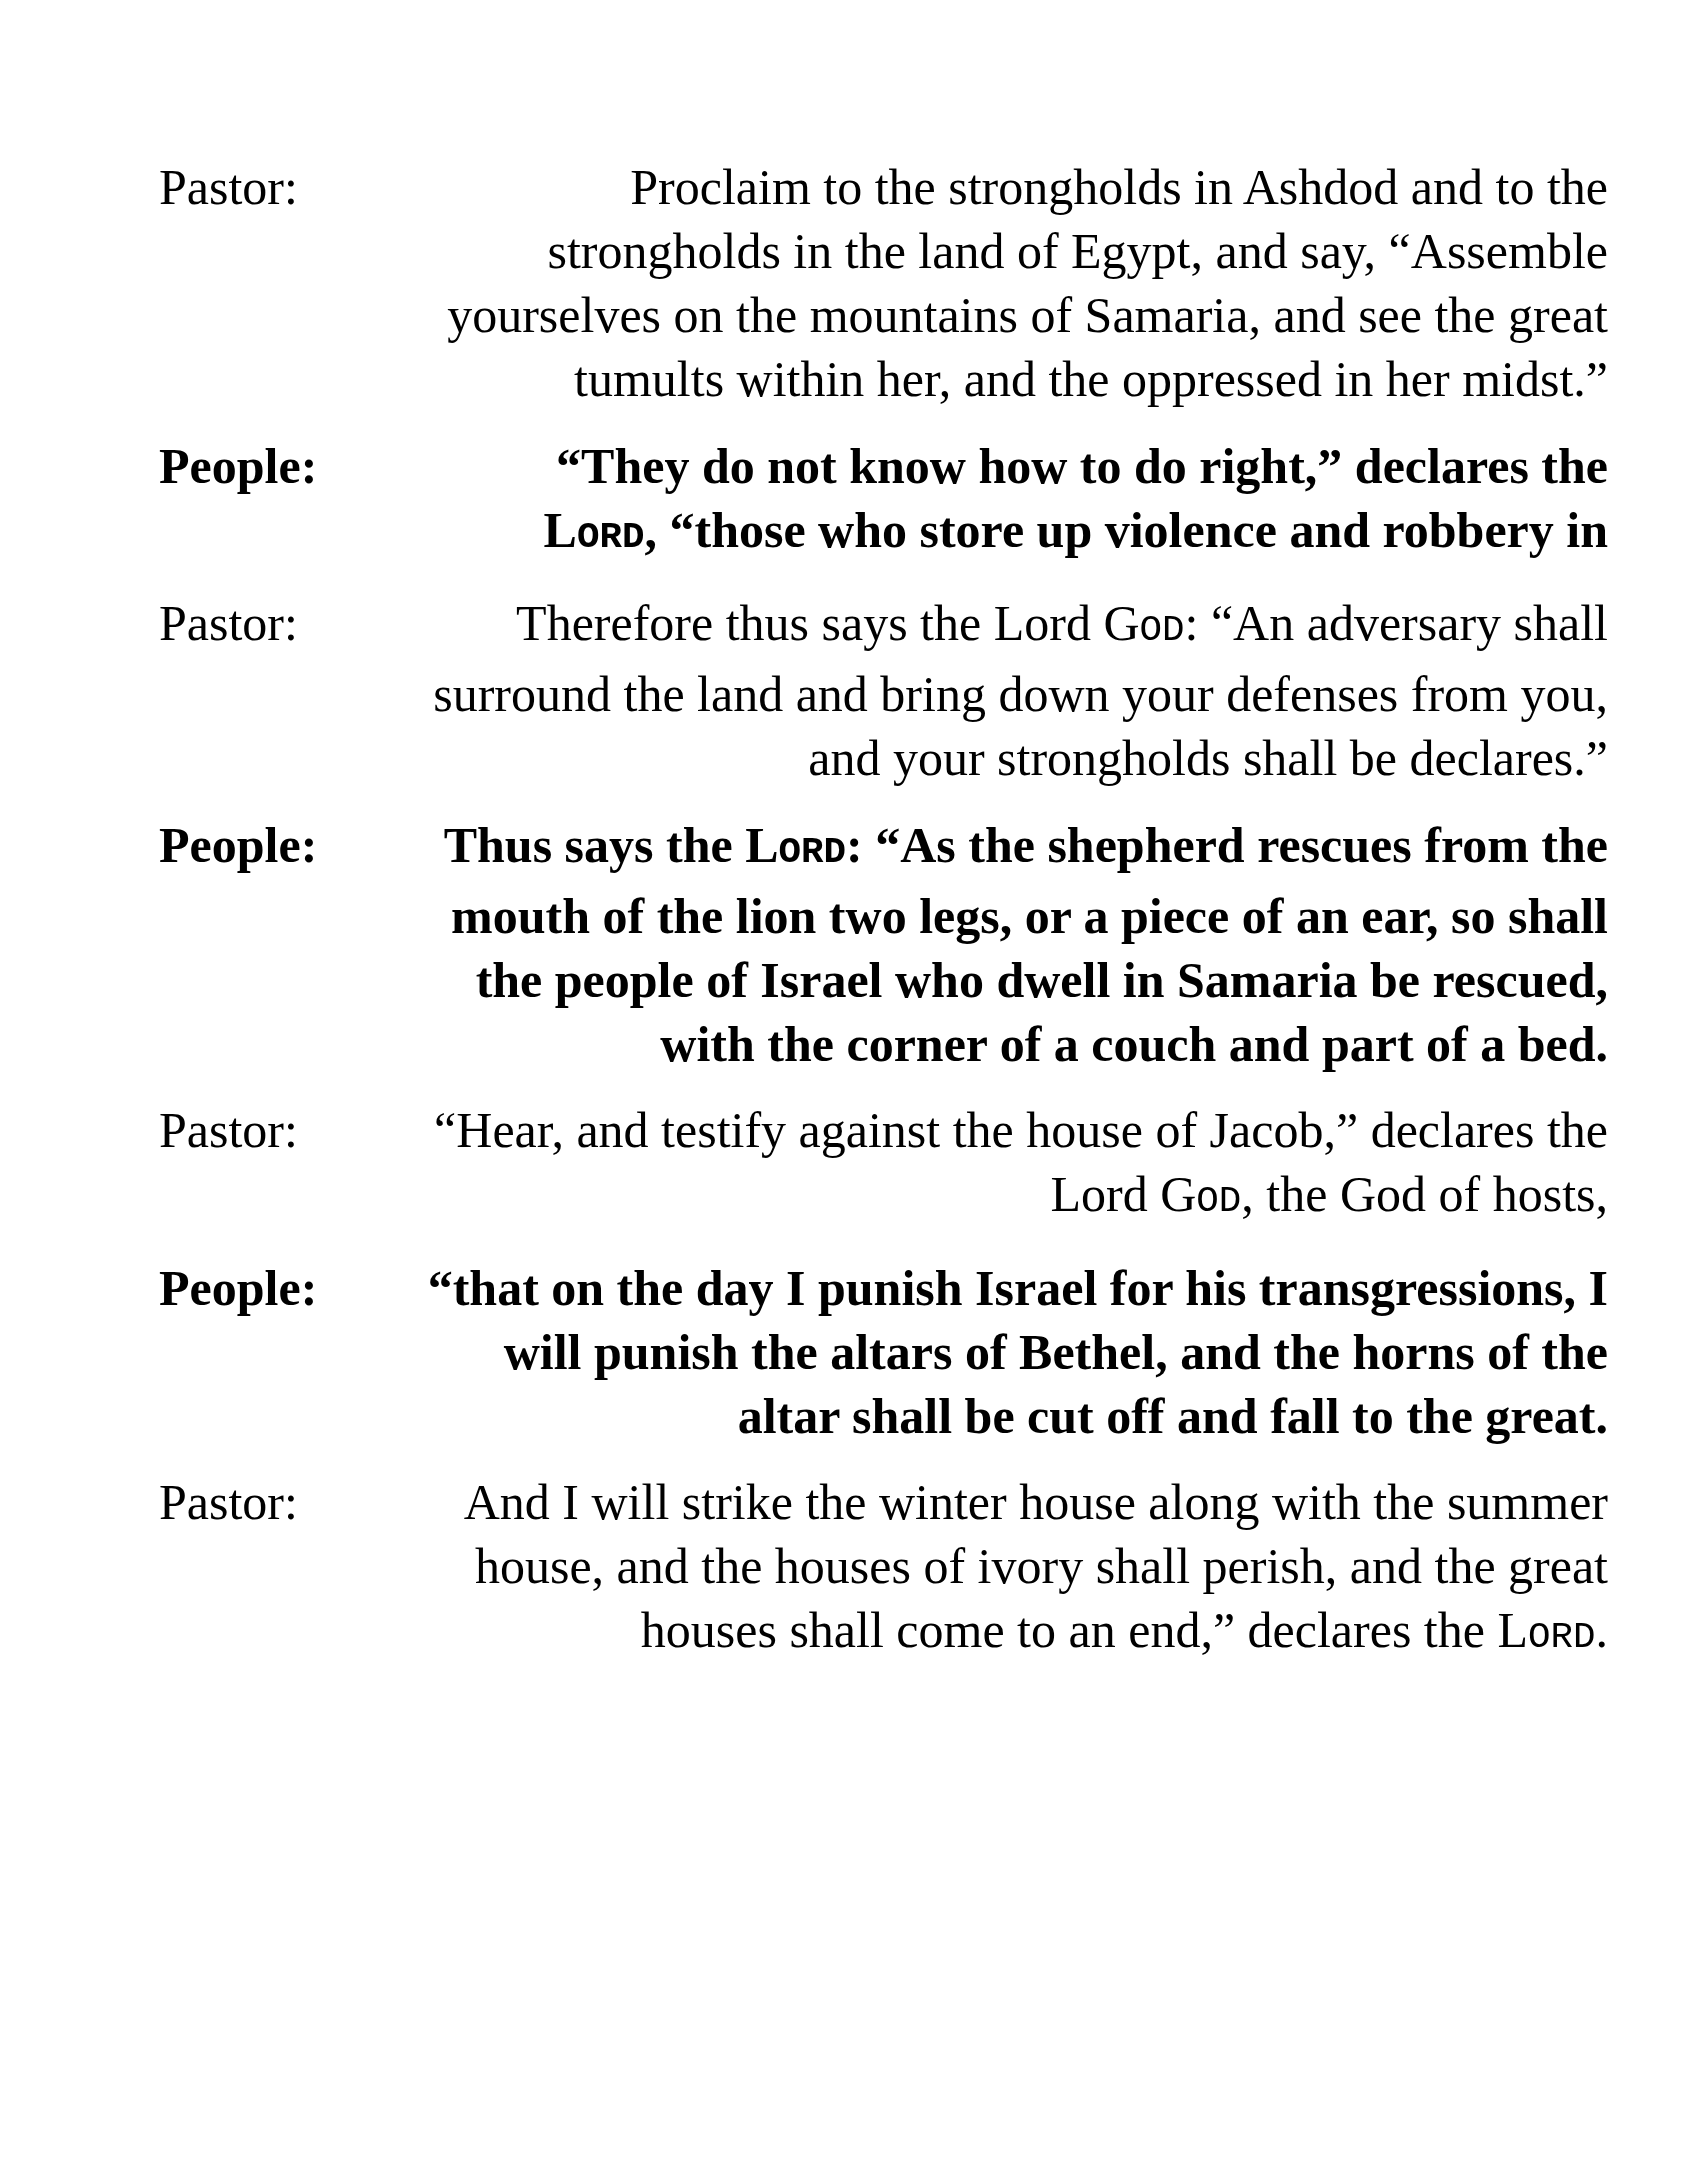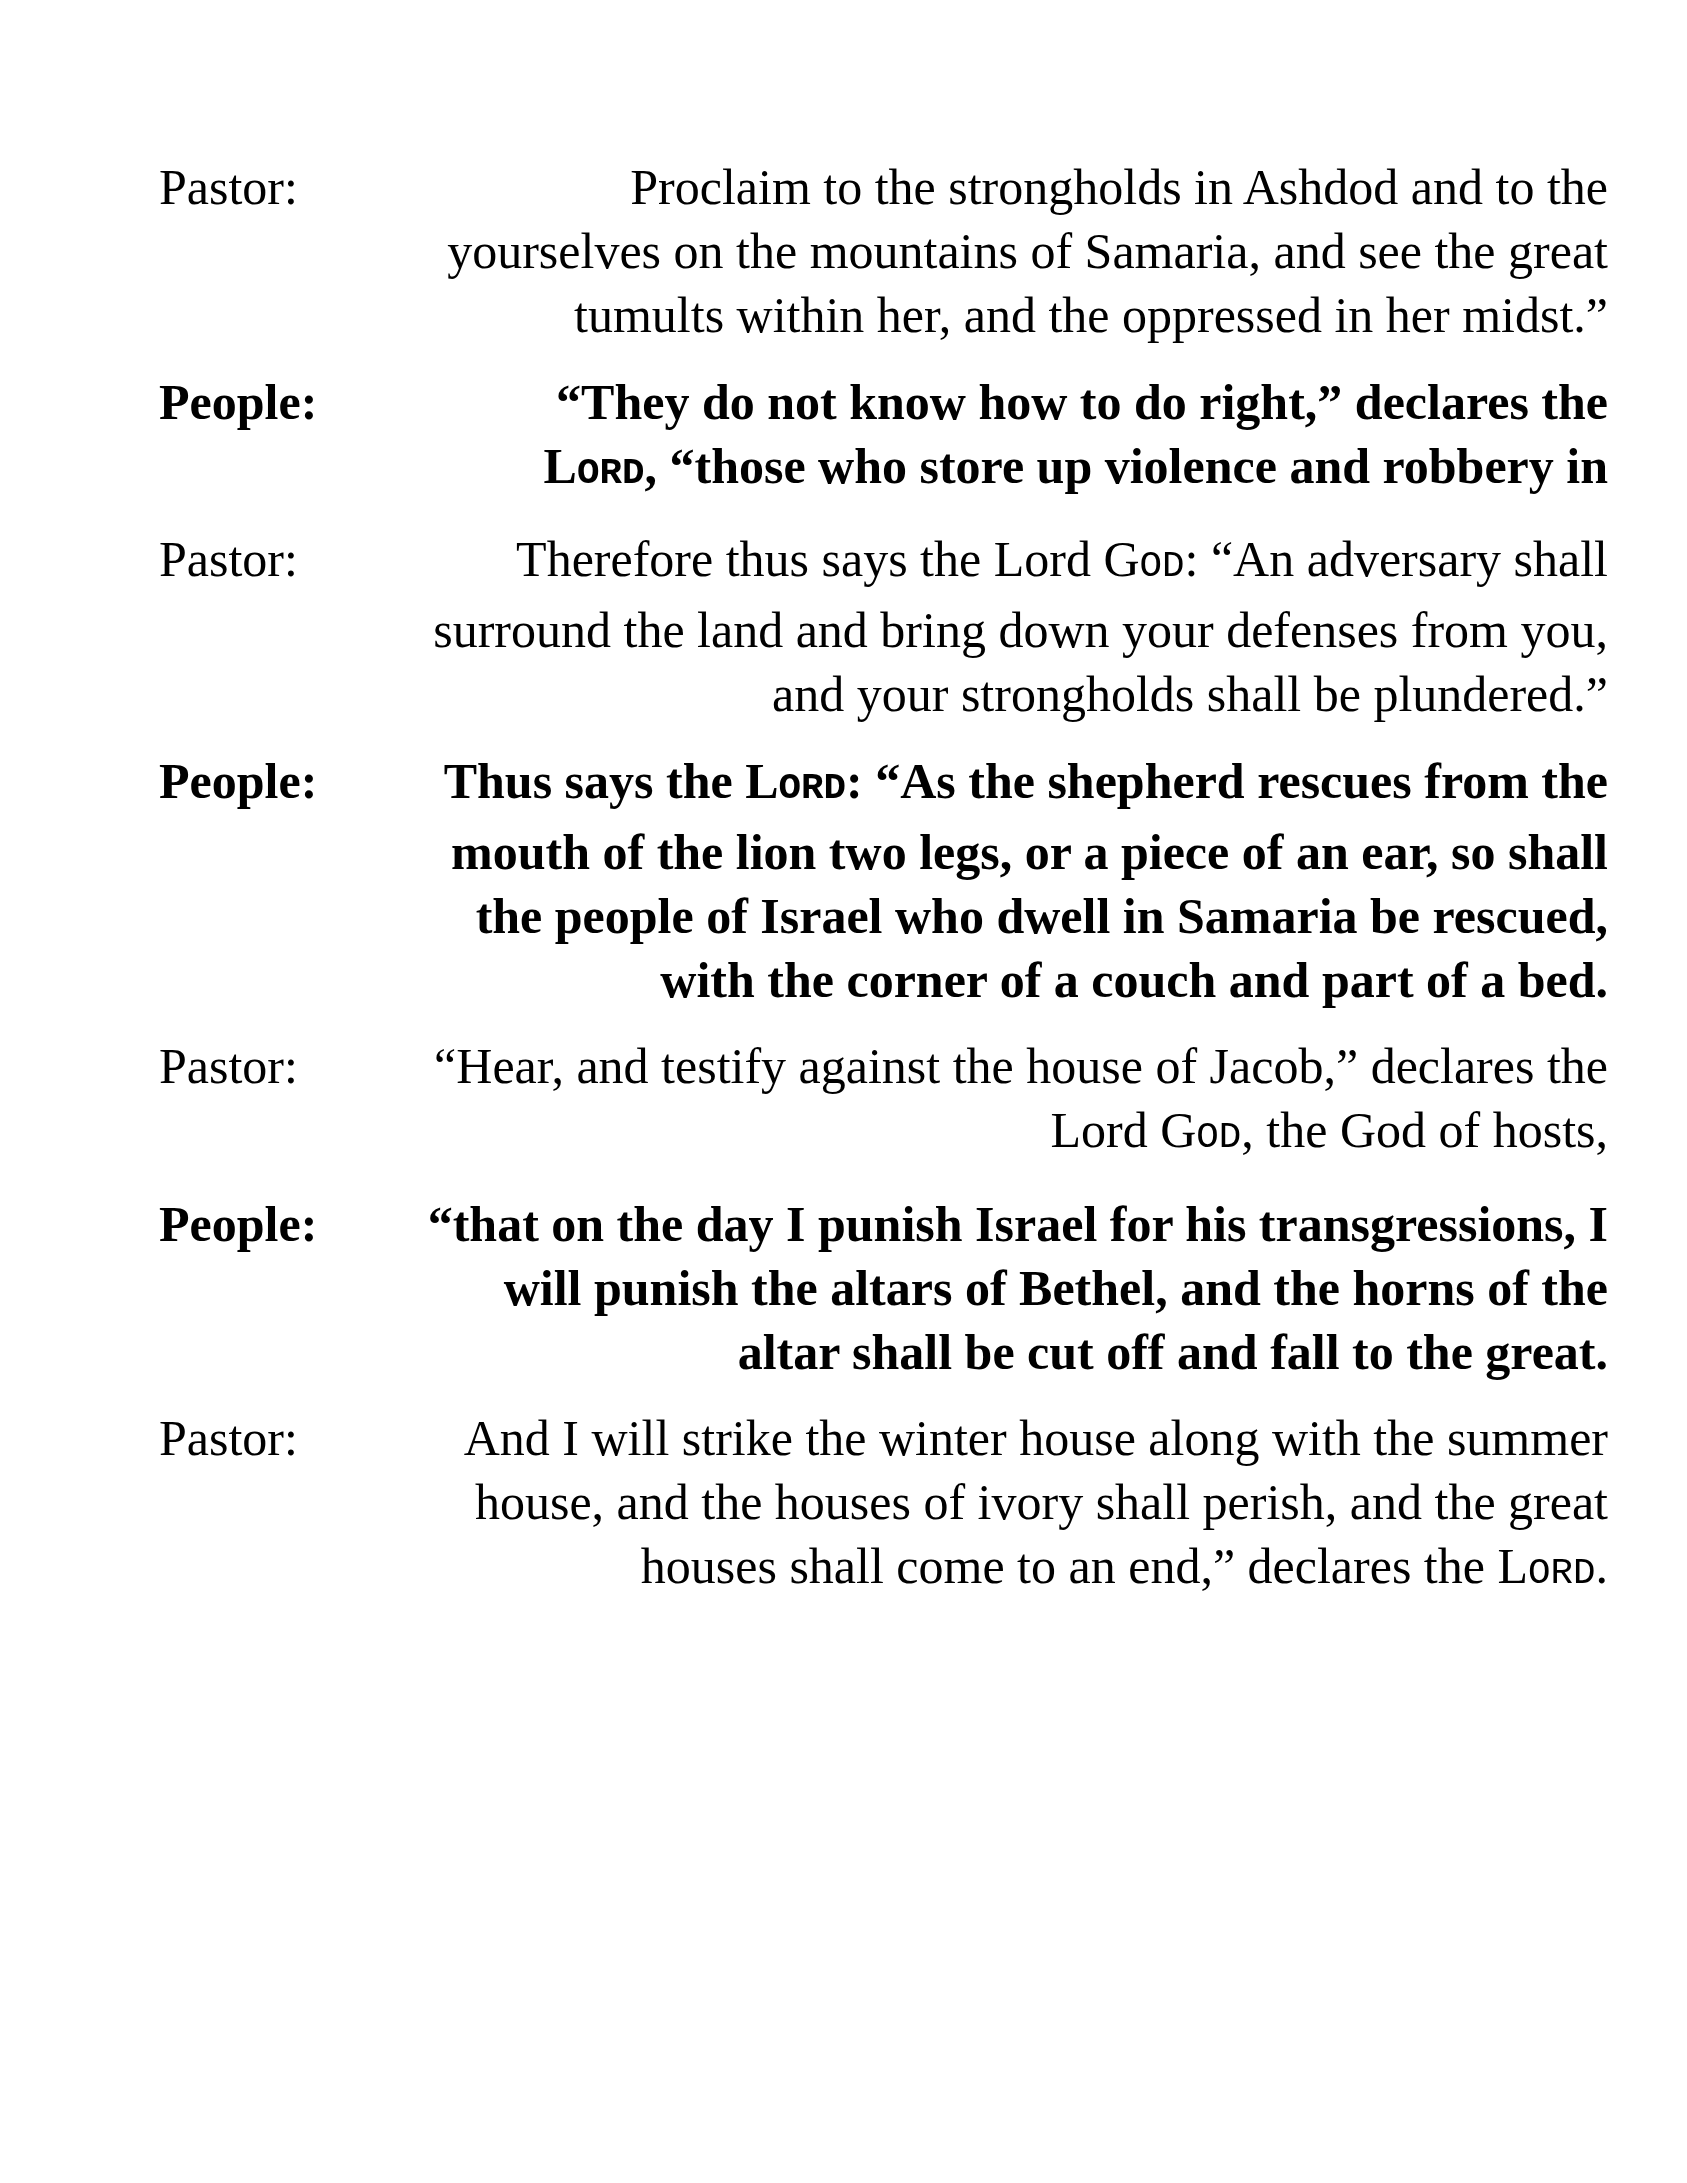--- a/index.html
+++ b/index.html
@@ -55,39 +55,40 @@
 </style>
 </head>
 <body>
 
 <div class="page">
   <section class="reading" id="reading">
   <div class="row">
     <span class="label">Pastor:</span>
     <div class="text">
           <div class="line"><span>Proclaim to the strongholds in Ashdod and to the</span></div>
+          <div class="line"><span>strongholds in the land of Egypt, and say, “Assemble</span></div>
           <div class="line"><span>yourselves on the mountains of Samaria, and see the great</span></div>
           <div class="line"><span>tumults within her, and the oppressed in her midst.”</span></div>
         </div>
   </div>
 
   <div class="row bold">
     <span class="label">People:</span>
     <div class="text">
           <div class="line"><span>“They do not know how to do right,” declares the</span></div>
           <div class="line"><span>L</span><span class="sc">ORD</span><span>, “those who store up violence and robbery in</span></div>
         </div>
   </div>
 
   <div class="row">
     <span class="label">Pastor:</span>
     <div class="text">
           <div class="line"><span>Therefore thus says the Lord G</span><span class="sc">OD</span><span>: “An adversary shall</span></div>
           <div class="line"><span>surround the land and bring down your defenses from you,</span></div>
-          <div class="line"><span>and your strongholds shall be plundered.”</span></div>
+          <div class="line"><span>and your strongholds shall be declares.”</span></div>
         </div>
   </div>
 
   <div class="row bold">
     <span class="label">People:</span>
     <div class="text">
           <div class="line"><span>Thus says the L</span><span class="sc">ORD</span><span>: “As the shepherd rescues from the</span></div>
           <div class="line"><span>mouth of the lion two legs, or a piece of an ear, so shall</span></div>
           <div class="line"><span>the people of Israel who dwell in Samaria be rescued,</span></div>
           <div class="line"><span>with the corner of a couch and part of a bed.</span></div>

